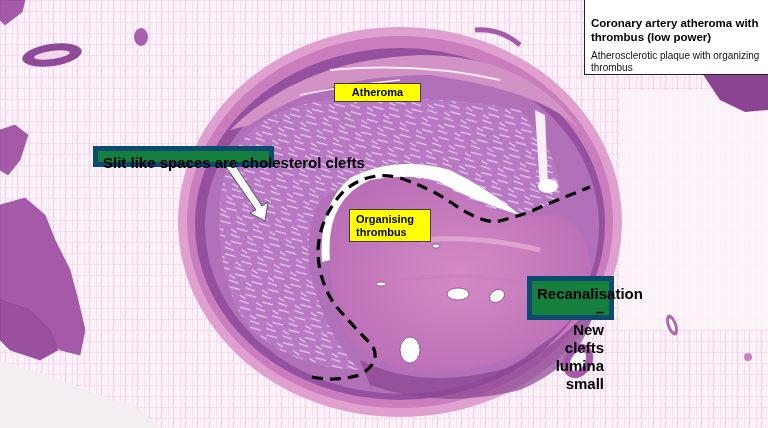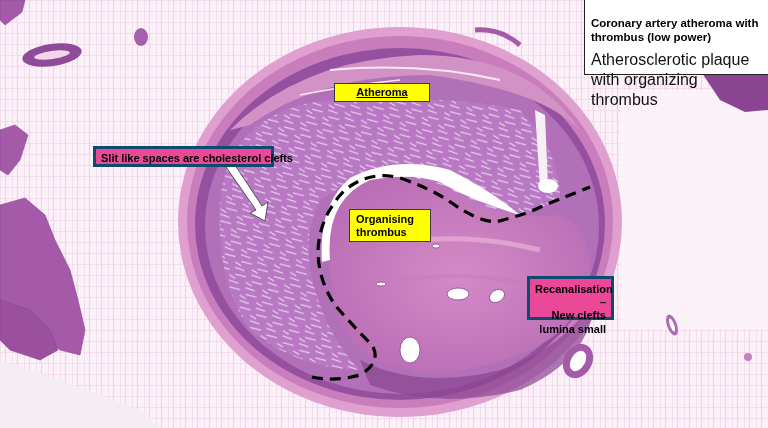--- a/index.html
+++ b/index.html
@@ -1,25 +1,25 @@
 <!DOCTYPE html>
 <html><head>
 <meta charset="utf-8">
 <style>
   html, body { margin: 0; padding: 0; }
   body { width: 768px; height: 428px; overflow: hidden; background: #000; font-family: "Liberation Sans", "DejaVu Sans", sans-serif; }
   #stage { position: relative; width: 768px; height: 428px; overflow: hidden; background: #f6e6f1; }
   #stage svg.tissue { position: absolute; left: 0; top: 0; }
   .label { position: absolute; box-sizing: border-box; font-weight: bold; color: #000; line-height: 1.2; }
   .yellow { background: #ffff00; border: 1px solid #3a3a3a; font-size: 11px; }
-  .white { background: #ec4899; border: 3px solid #0c4a6e; font-size: 11px; }
+  .white { background: #15803d; border: 5px solid #0c4a6e; font-size: 15px; }
   #title-box { position: absolute; left: 584px; top: 0; width: 184px; height: 75px; background: #fff; border-left: 1px solid #222; border-bottom: 1px solid #222; box-sizing: border-box; padding: 16px 6px; }
   #title-box .t1 { font-weight: bold; font-size: 11.5px; line-height: 1.25; color: #000; }
-  #title-box .t2 { font-size: 16px; line-height: 1.25; color: #111; margin-top: 5px; }
-  #atheroma { left: 334px; top: 83px; width: 96px; height: 19px; text-align: center; padding-top: 2px; text-decoration: underline; }
+  #title-box .t2 { font-size: 10px; line-height: 1.25; color: #111; margin-top: 5px; }
+  #atheroma { left: 334px; top: 83px; width: 87px; height: 19px; text-align: center; padding-top: 2px; }
   #organising { left: 349px; top: 209px; width: 82px; height: 33px; padding: 3px 6px; }
   #cholesterol { left: 93px; top: 146px; width: 181px; height: 21px; padding: 3px 5px; white-space: nowrap; }
   #recanal { left: 527px; top: 276px; width: 87px; height: 44px; padding: 4px 5px; text-align: right; }
 </style>
 </head>
 <body>
 
 <div id="stage">
   <svg class="tissue" width="768" height="428" viewBox="0 0 768 428">
     <defs>

